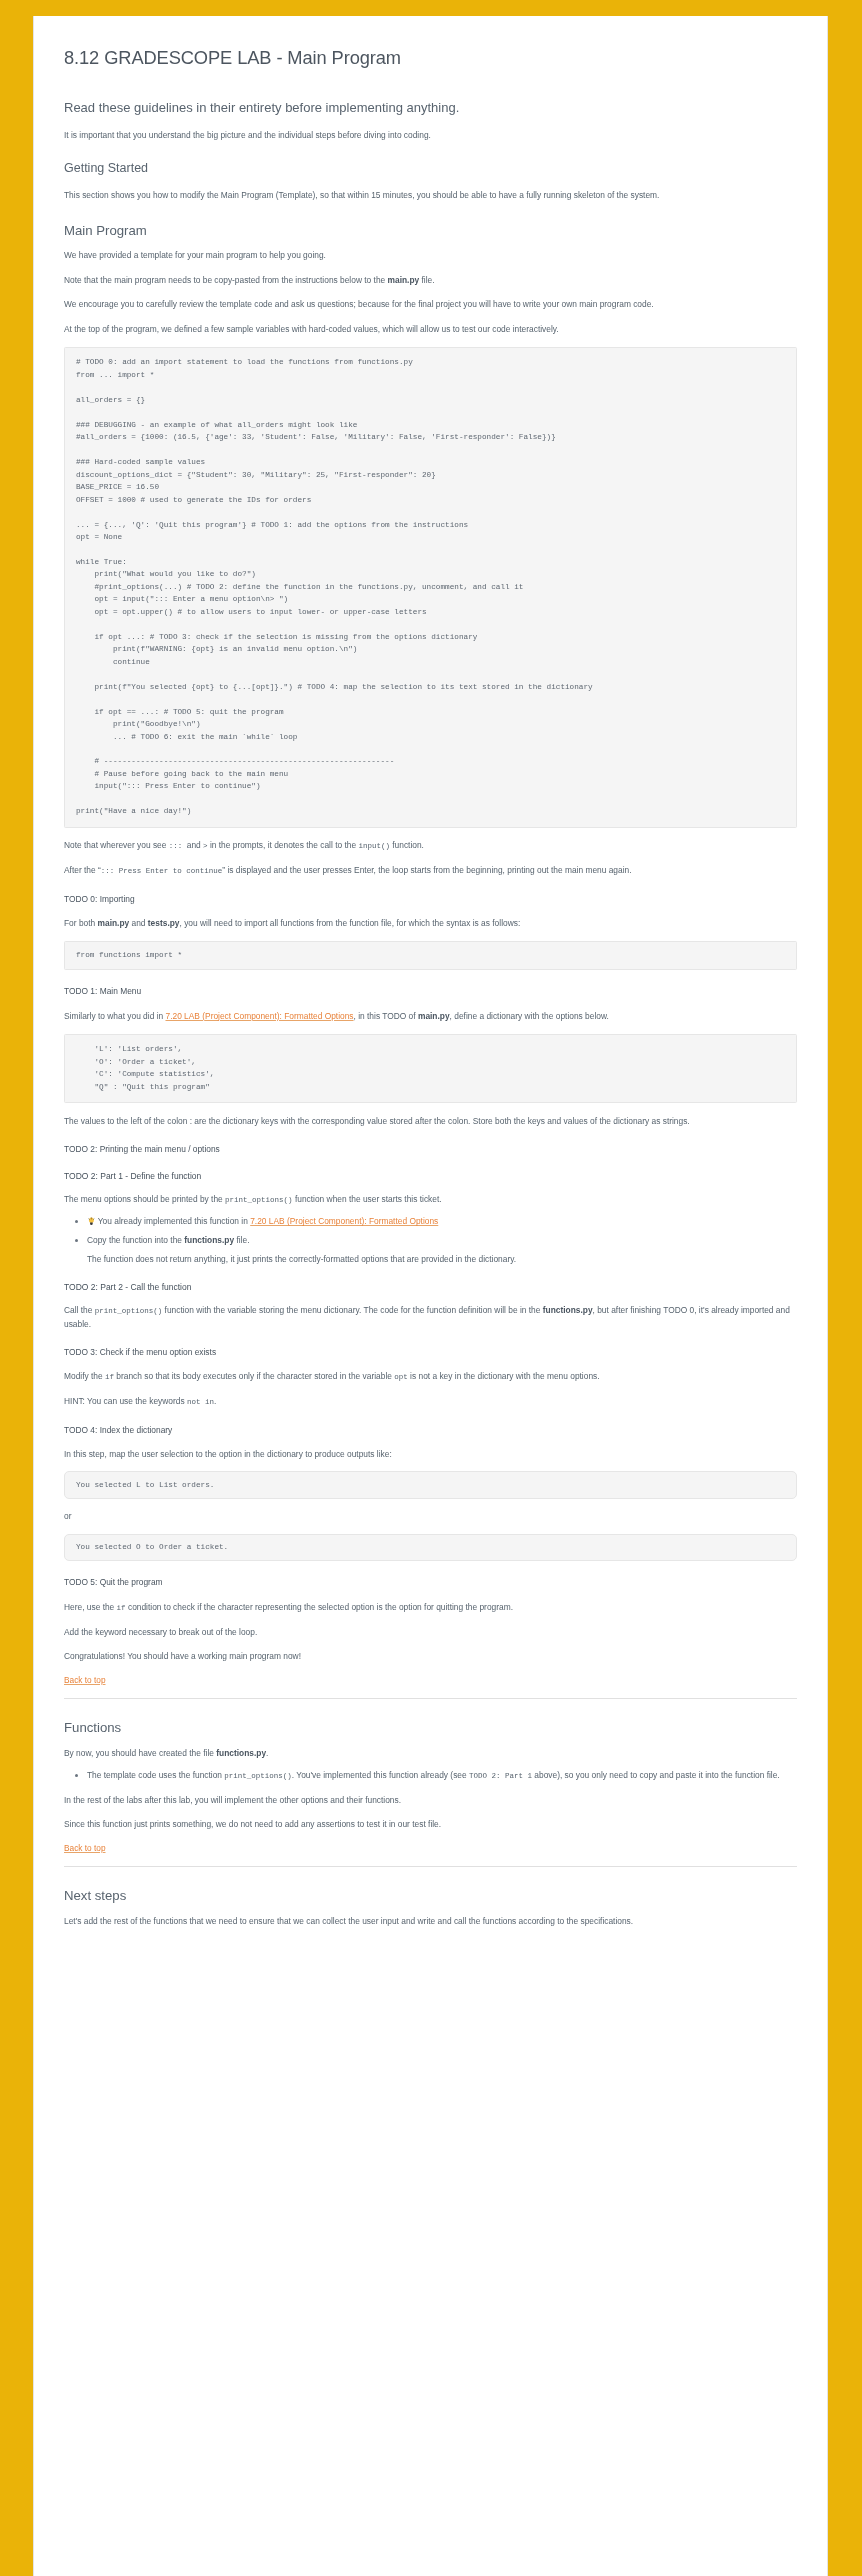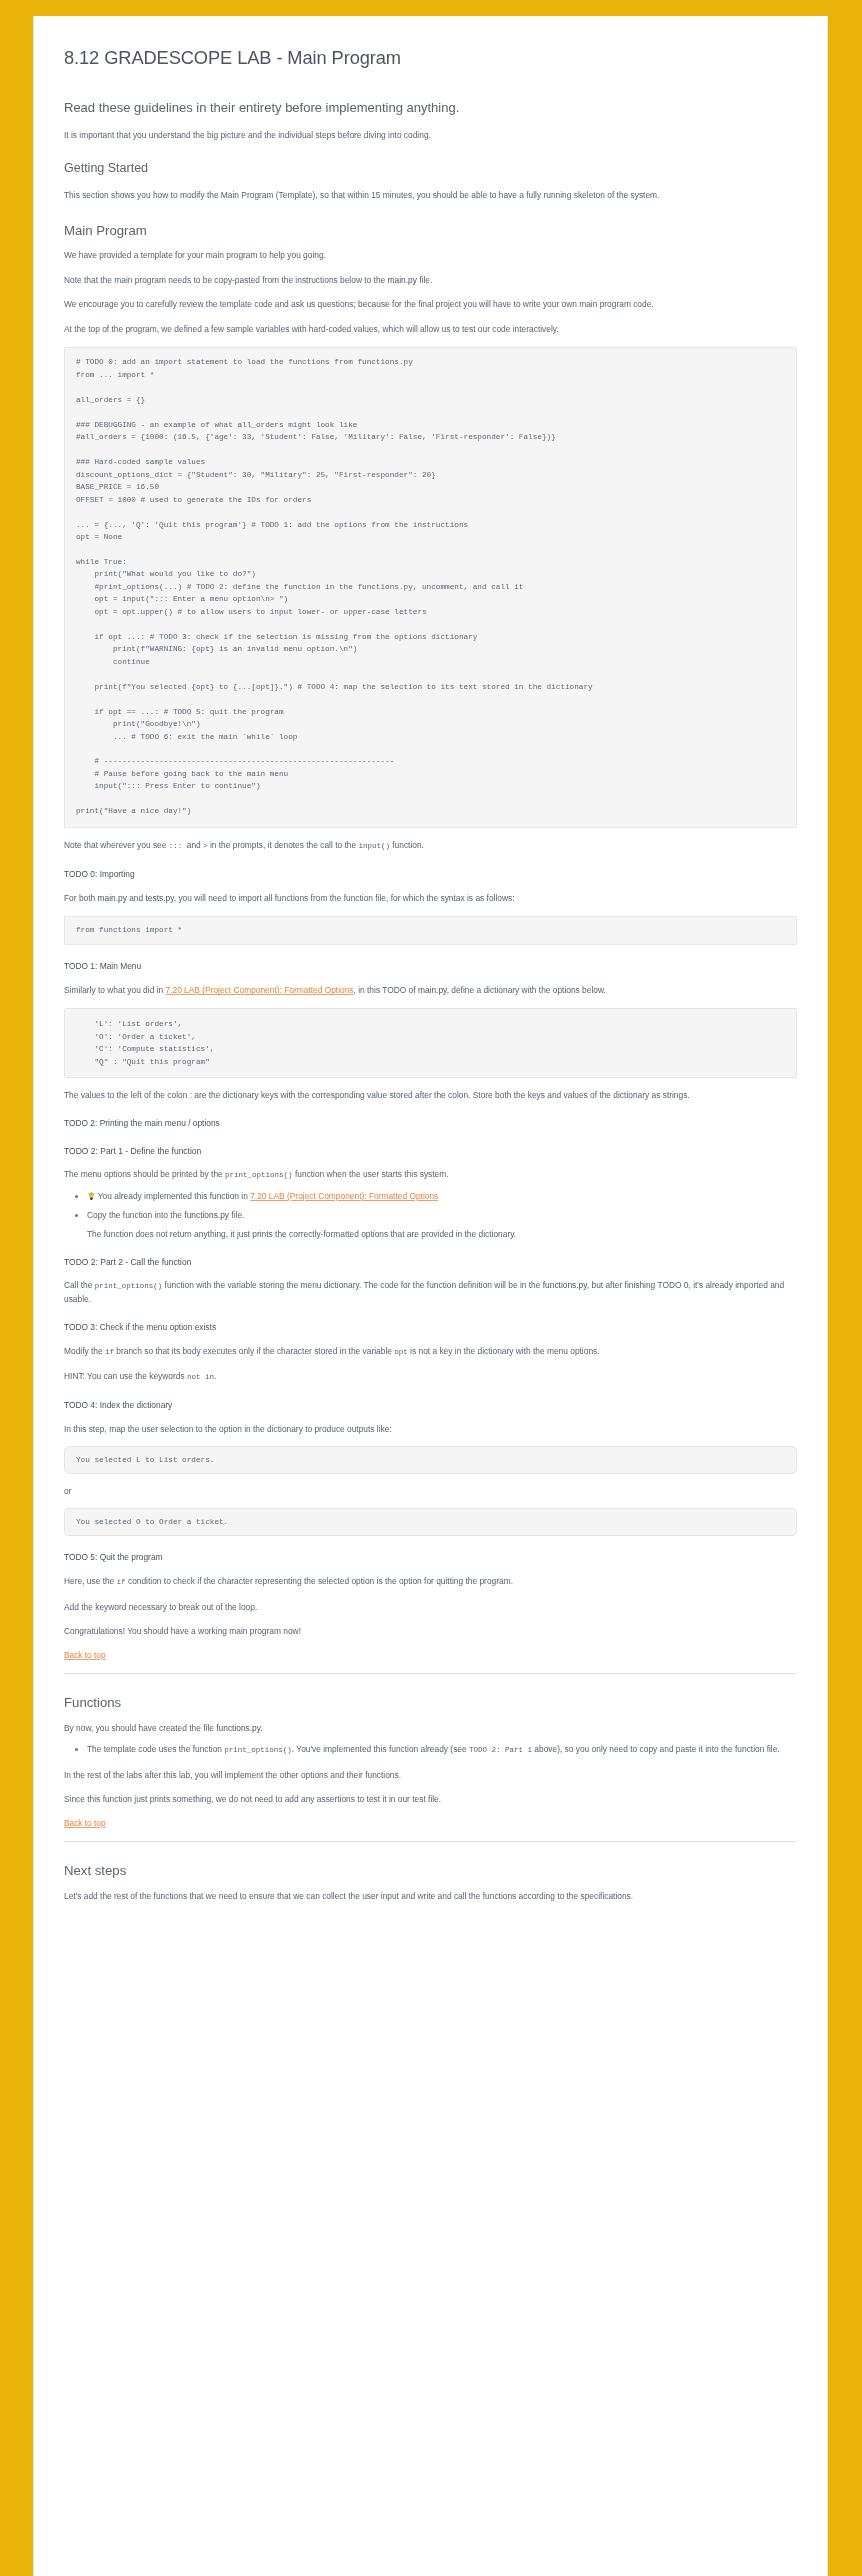--- a/index.html
+++ b/index.html
@@ -91,21 +91,21 @@
     color: #5d6670;
     padding: 6.8px 11px;
     margin: 10.2px 0 0 0;
     white-space: pre-wrap;
   }
   code.inl {
     font-family: "Liberation Mono", "DejaVu Sans Mono", monospace;
     font-size: 7.5px;
     color: #57636e;
   }
-  b, strong { font-weight: normal; color: #4a5560; }
+  b, strong { font-weight: bold; color: #4a5560; }
   .todo-head {
     font-size: 8.4px;
     color: #49545f;
     margin: 15px 0 0 0;
     line-height: 1.5;
   }
   .todo-head .k { font-weight: normal; }
   .todo-head-b {
     font-size: 8.5px;
     color: #45505b;
@@ -214,20 +214,21 @@
         ... # TODO 6: exit the main `while` loop
 
     # ---------------------------------------------------------------
     # Pause before going back to the main menu
     input("::: Press Enter to continue")
 
 print("Have a nice day!")</pre>
 
     <p><span>Note that wherever you see </span><code class="inl">::: </code><span>and </span><code class="inl">&gt;</code><span> in the prompts, it denotes the call to the </span><code class="inl">input()</code><span> function.</span></p>
 
+    <p><span>After the “</span><code class="inl">::: Press Enter to continue</code><span>” is displayed and the user presses Enter, the loop starts from the beginning, printing out the main menu again.</span></p>
 
     <p class="todo-head"><span class="k">TODO 0</span><span>: Importing</span></p>
 
     <p><span>For both </span><b>main.py</b><span> and </span><b>tests.py</b><span>, you will need to import all functions from the function file, for which the syntax is as follows:</span></p>
 
     <pre class="code small-pad">from functions import *</pre>
 
     <p class="todo-head"><span class="k">TODO 1</span><span>: Main Menu</span></p>
 
     <p><span>Similarly to what you did in </span><a class="lnk" href="#">7.20 LAB (Project Component): Formatted Options</a><span>, in this TODO of </span><b>main.py</b><span>, define a dictionary with the options below.</span></p>
@@ -236,21 +237,21 @@
     'O': 'Order a ticket',
     'C': 'Compute statistics',
     "Q" : "Quit this program"</pre>
 
     <p>The values to the left of the colon : are the dictionary keys with the corresponding value stored after the colon. Store both the keys and values of the dictionary as strings.</p>
 
     <p class="todo-head"><span class="k">TODO 2</span><span>: Printing the main menu / options</span></p>
 
     <p class="todo-head-b">TODO 2: Part 1 - Define the function</p>
 
-    <p class="tight"><span>The menu options should be printed by the </span><code class="inl">print_options()</code><span> function when the user starts this system.</span></p>
+    <p class="tight"><span>The menu options should be printed by the </span><code class="inl">print_options()</code><span> function when the user starts this ticket.</span></p>
 
     <ul class="bul">
       <li><span class="emoji"><svg viewBox="0 0 16 16" width="8.8" height="8.8">
               <ellipse cx="8" cy="6" rx="4.4" ry="5" fill="#f5c243"></ellipse>
               <path d="M5.6 10.2h4.8v2.1a1.3 1.3 0 0 1-1.3 1.3H6.9a1.3 1.3 0 0 1-1.3-1.3z" fill="#3a3a3a"></path>
               <rect x="6.2" y="13.4" width="3.6" height="1.3" rx="0.6" fill="#2b2b2b"></rect>
               <path d="M8 1.4v2.2M3.1 3.3l1.4 1.3M12.9 3.3l-1.4 1.3" stroke="#3a3a3a" stroke-width="0.9" stroke-linecap="round" fill="none"></path>
             </svg></span><span>You already implemented this function in </span><a class="lnk" href="#">7.20 LAB (Project Component): Formatted Options</a></li>
       <li><span>Copy the function into the </span><b>functions.py</b><span> file.</span></li>
     </ul>

